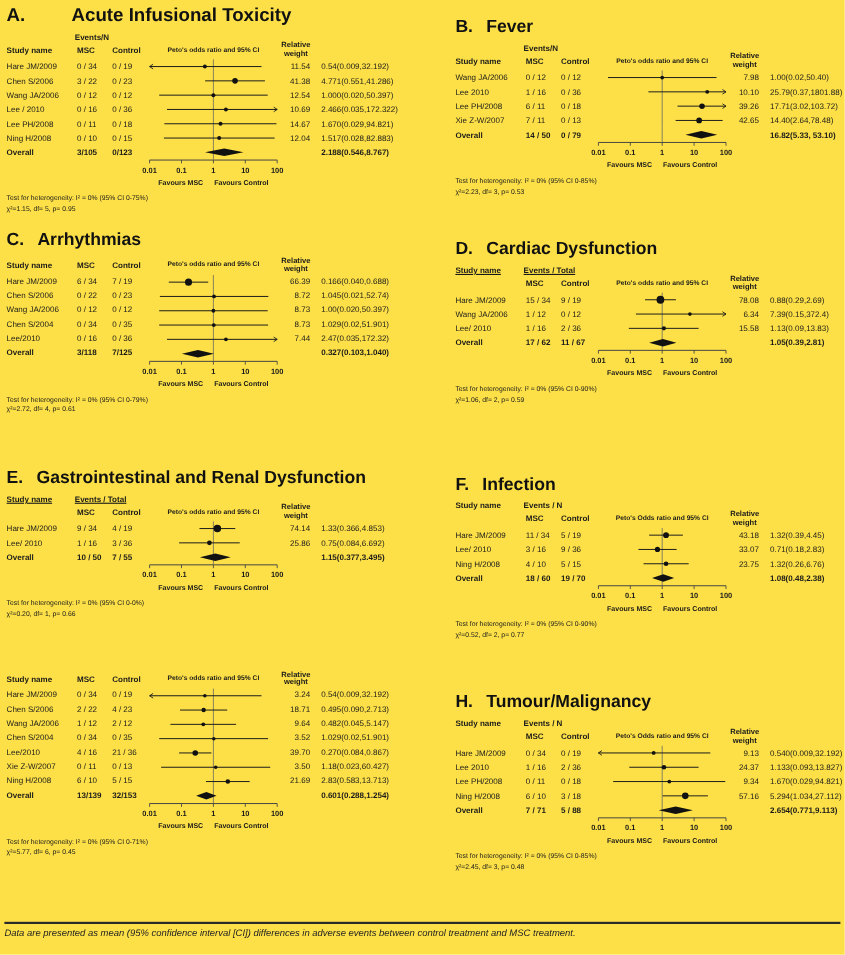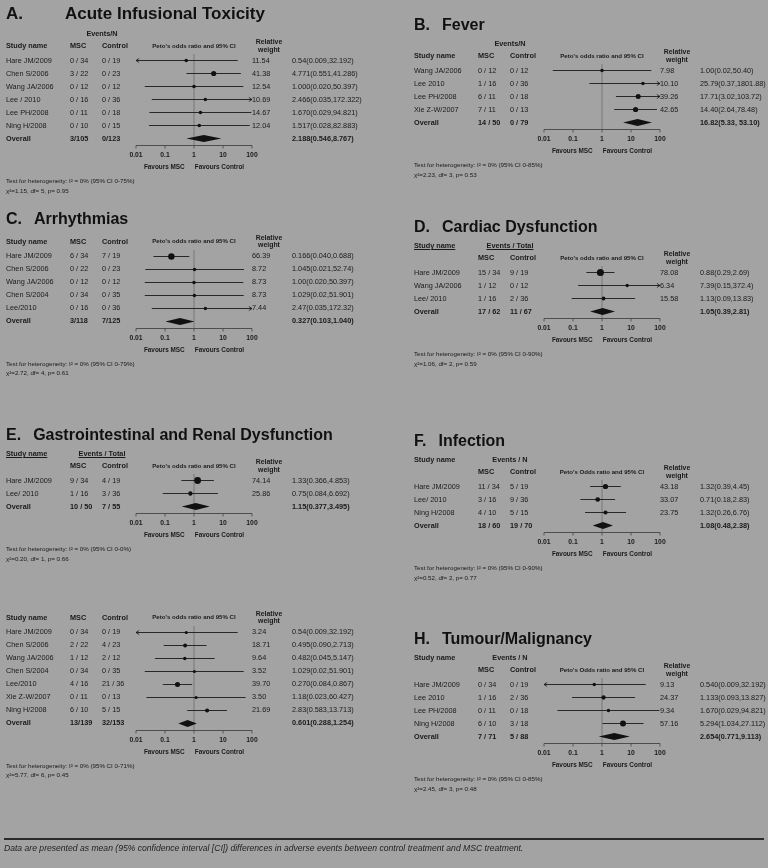--- a/index.html
+++ b/index.html
@@ -1,31 +1,31 @@
 <!DOCTYPE html>
 <html><head>
 <meta charset="utf-8">
 <style>
   html,body{margin:0;padding:0;background:#ffffff;}
-  .page{position:relative;width:768px;height:868px;background:#a3a3a3;overflow:hidden;
+  .page{position:relative;width:768px;height:868px;background:#fde047;overflow:hidden;
         font-family:"Liberation Sans",sans-serif;color:#1a1a1a;}
   .panel{position:absolute;}
   .ptitle{font-size:16px;font-weight:600;color:#111;margin-bottom:6px;white-space:nowrap;}
   .pletter{margin-right:12px;}
   #panelA .pletter{margin-right:42px;}
   #panelA .ptitle{font-size:17px;}
   
   .frow{display:grid;grid-template-columns:62px 32px 36px 116px 34px 1fr;
         align-items:center;font-size:7.3px;line-height:1;white-space:nowrap;}
   .hdr{font-weight:bold;}
   .c-study{padding-left:0;}
   .c-num{text-align:left;padding-left:2px;}
-  .c-weight{padding-right:4px;}
+  .c-weight{text-align:right;padding-right:4px;}
   .c-ci{padding-left:6px;}
-  .events-label{grid-column:2 / span 2;text-align:center;font-weight:bold;}
+  .events-label{grid-column:2 / span 2;font-weight:bold;}
   .or-header{grid-column:4;text-align:center;font-weight:bold;font-size:6.1px;}
   .weight-header{grid-column:5;text-align:center;font-weight:bold;font-size:6.9px;
                  white-space:normal;line-height:1.05;}
   .u{text-decoration:underline;}
   .overall-row .c-study,.overall-row .c-num,.overall-row .c-ci{font-weight:bold;}
   .hdr-row{margin-bottom:1px;}
   .plotcell svg{display:block;overflow:visible;}
   .fav-cell{grid-column:4;display:flex;justify-content:center;gap:10px;
             font-size:6.4px;font-weight:bold;margin-top:3px;}
   .het{font-size:6.2px;line-height:1.5;margin-top:6px;white-space:nowrap;}

